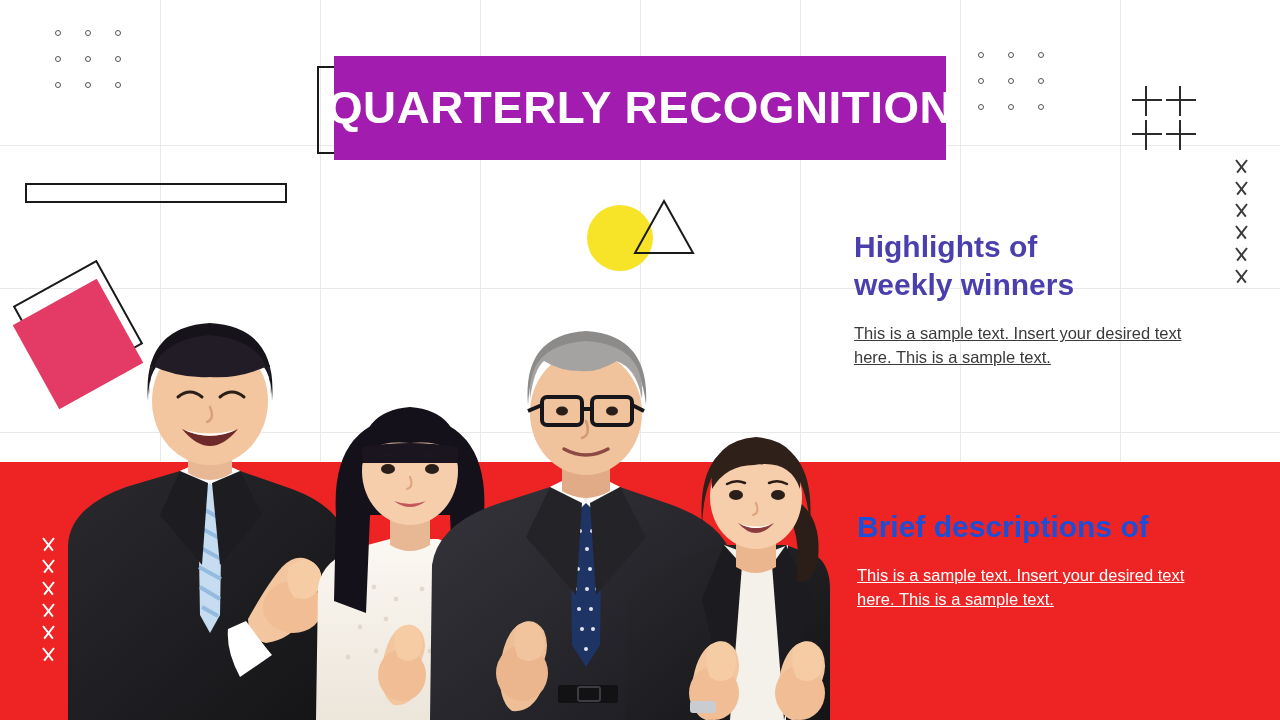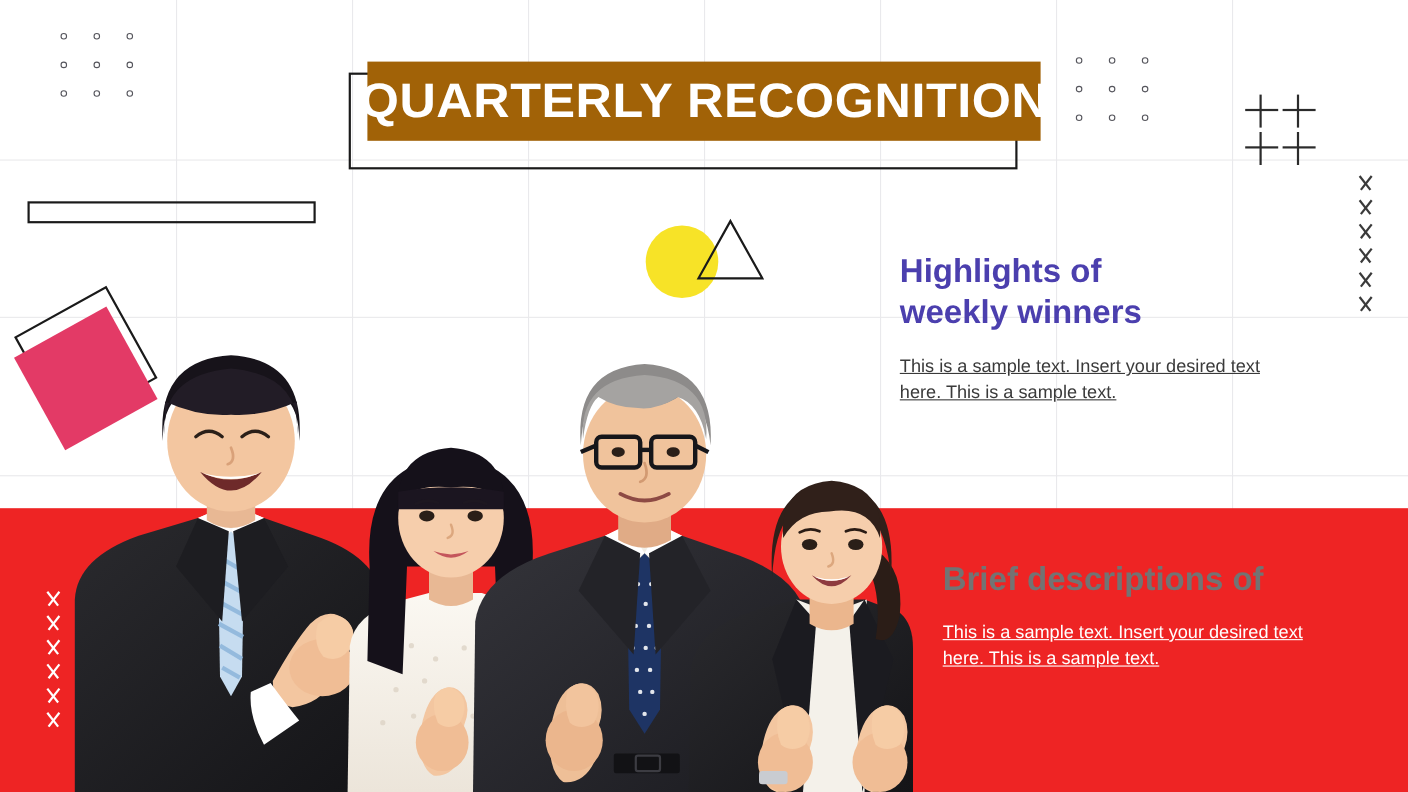--- a/index.html
+++ b/index.html
@@ -56,22 +56,22 @@
     height: 88px;
     border: 2px solid #1a1a1a;
     box-sizing: border-box;
     background: transparent;
   }
   .title-bar {
     position: absolute;
     left: 334px;
     top: 56px;
     width: 612px;
-    height: 72px;
-    background: #a16207;
+    height: 104px;
+    background: #a21caf;
     display: flex;
     align-items: center;
     justify-content: center;
   }
   .title-text {
     color: #ffffff;
     font-size: 44px;
     font-weight: bold;
     letter-spacing: 0.5px;
     font-family: "Liberation Sans", sans-serif;
@@ -184,32 +184,32 @@
   .photo {
     position: absolute;
     left: 30px;
     top: 215px;
     width: 800px;
     height: 505px;
   }
 
   
   .text-block { position: absolute; width: 340px; }
-  .block-top { left: 818px; top: 228px; }
+  .block-top { left: 854px; top: 228px; }
   .block-bottom { left: 857px; top: 508px; }
 
   .heading {
     font-size: 30px;
     font-weight: bold;
     line-height: 1.27;
     margin: 0 0 18px 0;
     font-family: "Liberation Sans", sans-serif;
   }
   .heading-purple { color: #4b3fae; }
-  .heading-yellow { color: #737373; }
+  .heading-yellow { color: #1d4ed8; }
 
   .body-text {
     font-size: 16.5px;
     line-height: 1.42;
     margin: 0;
     font-family: "Liberation Sans", sans-serif;
     text-decoration: underline;
   }
   .body-dark { color: #3a3a3a; }
   .body-light { color: #ffffff; }

